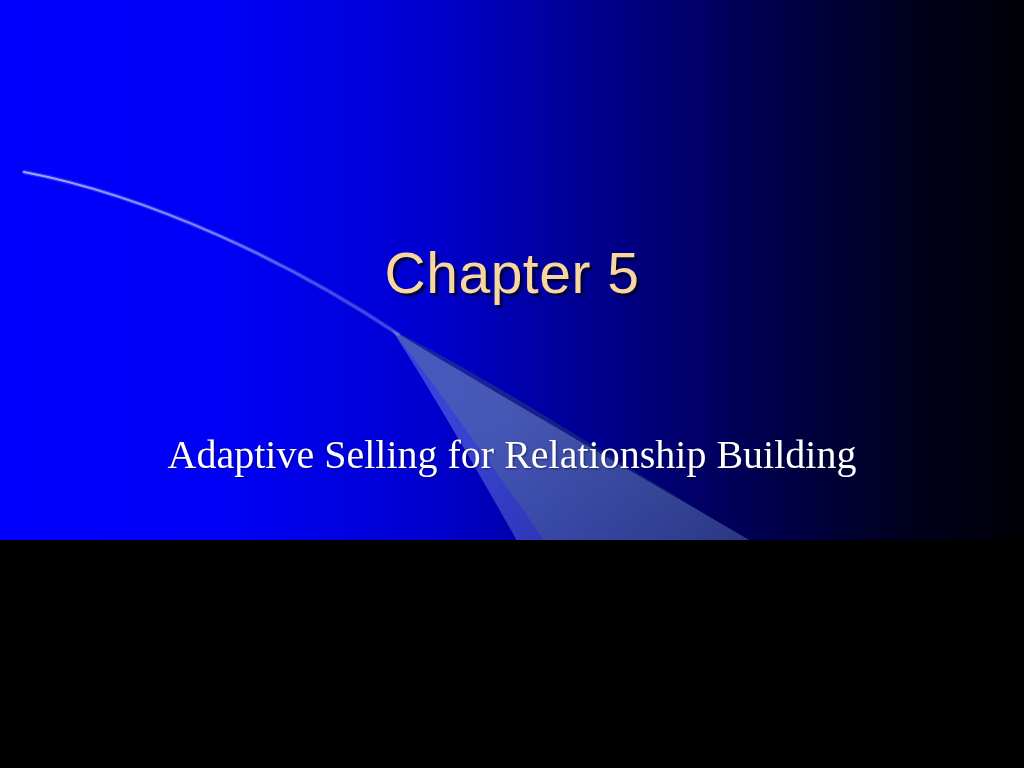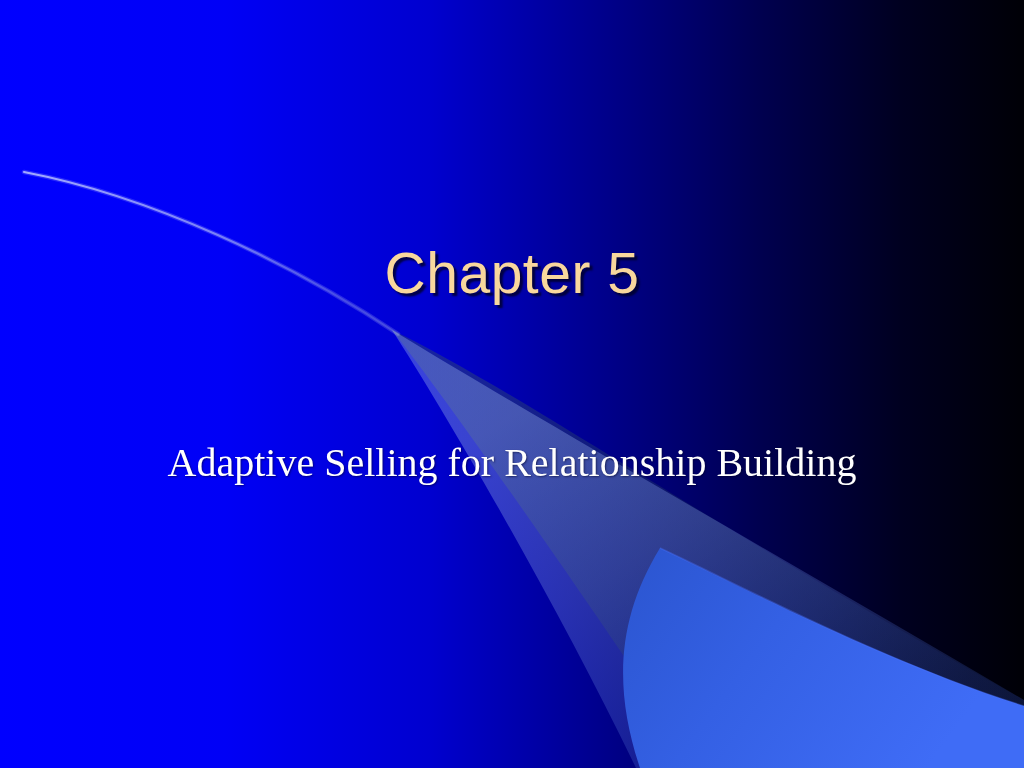--- a/index.html
+++ b/index.html
@@ -4,21 +4,21 @@
 <title>Chapter 5</title>
 <style>
   html, body {
     margin: 0;
     padding: 0;
     background: #000000;
   }
   #slide {
     position: relative;
     width: 1024px;
-    height: 768px;
+    height: 540px;
     overflow: hidden;
     font-family: "Liberation Sans", sans-serif;
     background: #4d7c0f;
   }
   #bg-svg {
     position: absolute;
     left: 0;
     top: 0;
     width: 1024px;
     height: 768px;
@@ -58,21 +58,21 @@
     text-align: center;
   }
   #slide-subtitle {
     display: inline-block;
     font-family: "Liberation Serif", serif;
     font-size: 40px;
     font-weight: normal;
     line-height: 1.15;
     color: #ffffff;
     text-shadow: 1px 1px 2px rgba(0, 0, 30, 0.5);
-    margin: 8px;
+    margin: 0;
     white-space: nowrap;
   }
 </style>
 </head>
 <body>
 
 <div id="slide">
 
   <svg id="bg-svg" viewBox="0 0 1024 768" preserveAspectRatio="none" xmlns="http://www.w3.org/2000/svg">
     <defs>

